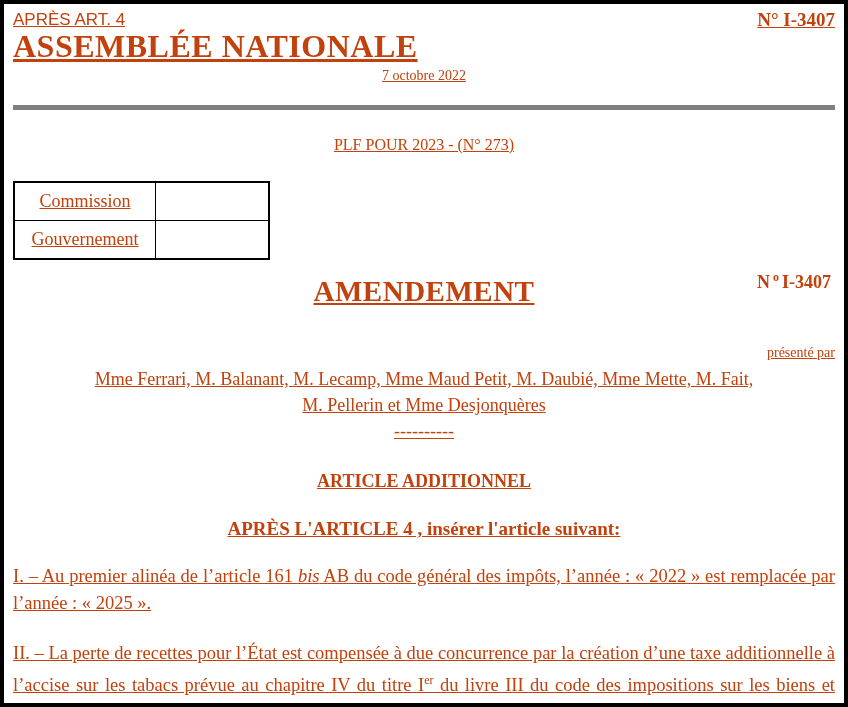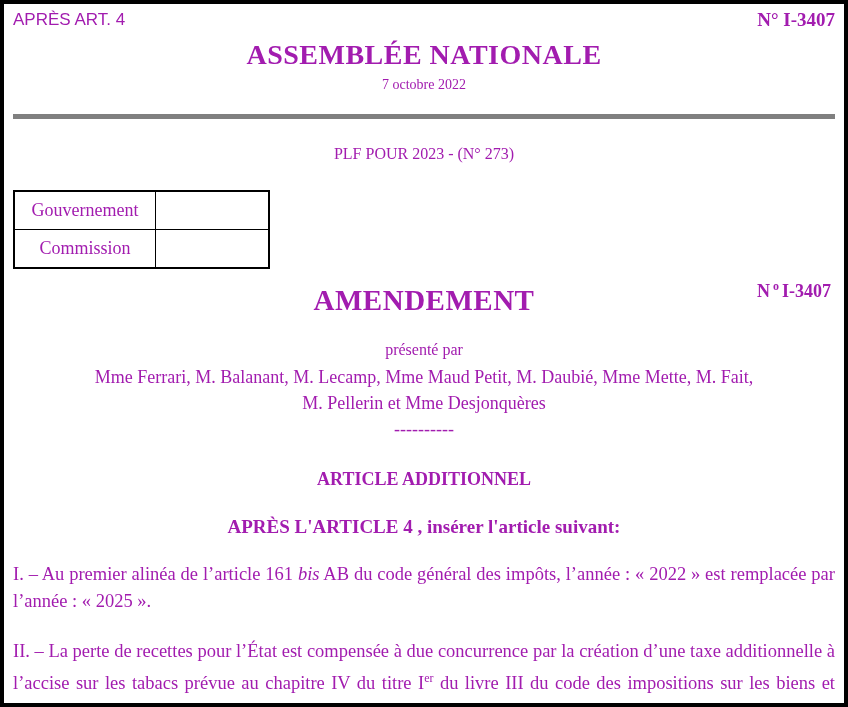--- a/index.html
+++ b/index.html
@@ -7,47 +7,47 @@
     padding: 0;
     background: #ffffff;
   }
   .page {
     position: relative;
     width: 848px;
     height: 707px;
     box-sizing: border-box;
     border: 4px solid #000000;
     background: #ffffff;
-    color: #a21caf;
+    color: #c2410c;
     font-family: "Liberation Serif", "DejaVu Serif", serif;
     overflow: hidden;
     padding: 6px 9px 12px 9px;
+    text-decoration: underline;
   }
   .header-row {
     display: flex;
     justify-content: space-between;
     align-items: flex-start;
   }
   .corner-left {
     font-family: "Liberation Sans", "DejaVu Sans", sans-serif;
     font-size: 17px;
     line-height: 20px;
   }
   .corner-right {
     font-family: "Liberation Serif", "DejaVu Serif", serif;
     font-weight: bold;
     font-size: 19px;
     line-height: 20px;
   }
   .assembly-title {
-    text-align: center;
     font-weight: bold;
-    font-size: 28px;
+    font-size: 32px;
     line-height: 32px;
-    margin-top: 9px;
+    margin-top: 0px;
     letter-spacing: 0.5px;
   }
   .doc-date {
     text-align: center;
     font-size: 14px;
     margin-top: 6px;
   }
   .gray-rule {
     border: none;
     height: 5px;
@@ -91,23 +91,23 @@
     right: 4px;
     top: -6px;
     font-weight: bold;
     font-size: 18px;
   }
   .amendement-number sup {
     font-size: 12px;
     margin: 0 3px 0 3px;
   }
   .presented-by {
-    text-align: center;
-    font-size: 16px;
-    margin-top: 26px;
+    text-align: right;
+    font-size: 14px;
+    margin-top: 39px;
   }
   .authors {
     text-align: center;
     font-size: 18px;
     line-height: 26px;
     margin-top: 5px;
   }
   .dash-separator {
     text-align: center;
     font-size: 18px;
@@ -148,25 +148,25 @@
   <div class="assembly-title">ASSEMBLÉE NATIONALE</div>
   <div class="doc-date">7 octobre 2022</div>
 
   <hr class="gray-rule">
 
   <div class="bill-ref">PLF POUR 2023 - (N° 273)</div>
 
   <table class="status-table">
     <tbody>
         <tr>
-      <td class="status-label">Gouvernement</td>
+      <td class="status-label">Commission</td>
       <td class="status-value"></td>
     </tr>
     <tr>
-      <td class="status-label">Commission</td>
+      <td class="status-label">Gouvernement</td>
       <td class="status-value"></td>
     </tr>
   </tbody>
     </table>
 
   <div class="amendement-block">
     <div class="amendement-title">AMENDEMENT</div>
     <div class="amendement-number"><span>N</span><sup>o</sup><span>I-3407</span></div>
   </div>
 

